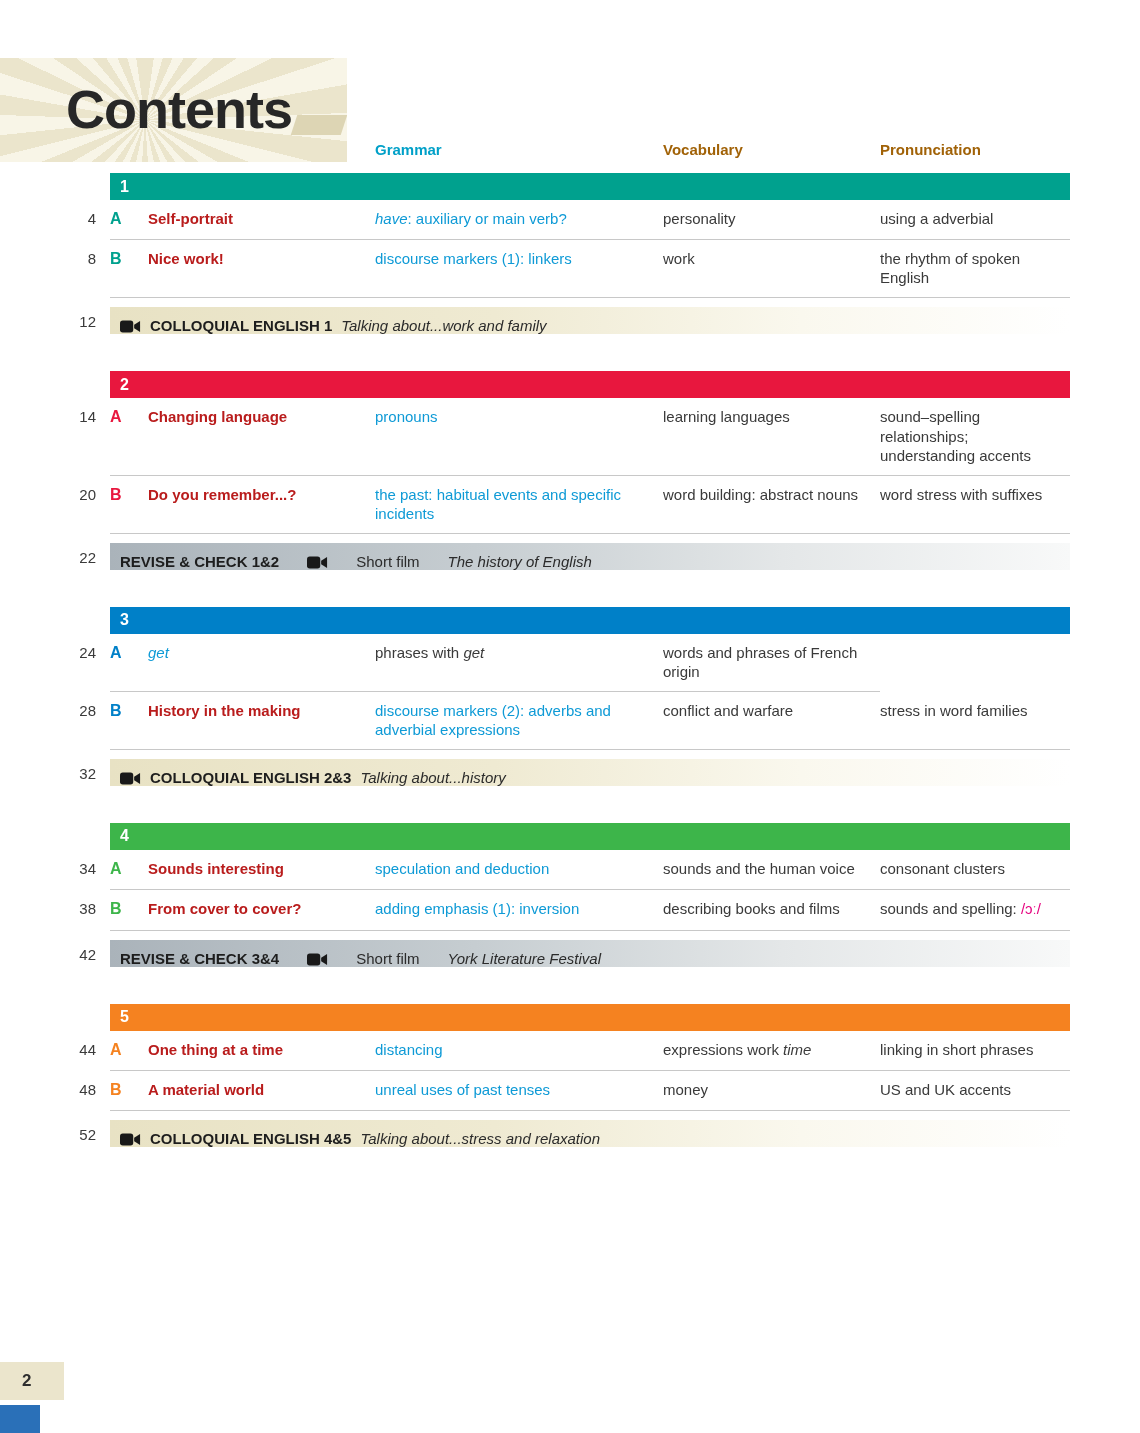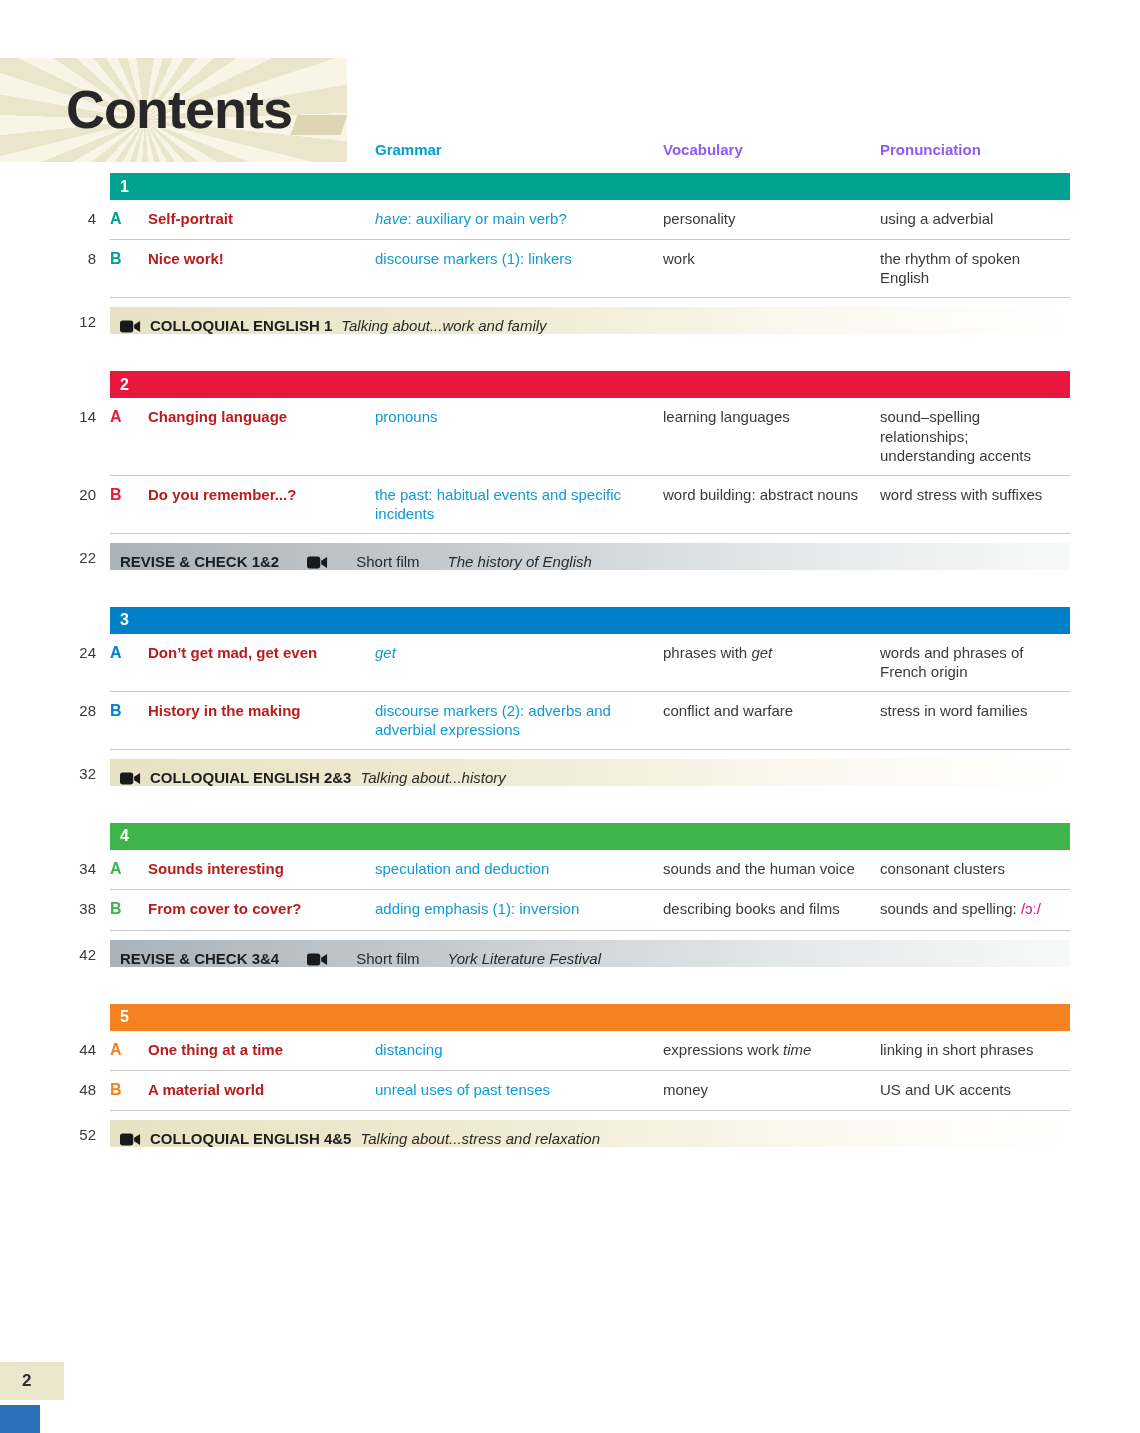--- a/index.html
+++ b/index.html
@@ -35,21 +35,21 @@
     width: 50px; height: 20px;
     background: #ddd5b4;
     transform: skewX(-18deg);
   }
 
   
   .table { position: absolute; top: 140px; left: 50px; width: 1020px; }
   .grid-row { display: grid; grid-template-columns: 60px 38px 227px 288px 217px 190px; }
 
   .head-row { margin-bottom: 10px; }
-  .head { font-weight: bold; font-size: 17px; color: #8b5cf6; padding-bottom: 4px; }
+  .head { font-weight: bold; font-size: 17px; color: #a16207; padding-bottom: 4px; }
   .grammar-head { color: var(--grammar-head, #00a0c8); }
 
   .cell { font-size: 15px; line-height: 1.27; }
   .pgcell { text-align: right; padding: 9px 14px 0 0; color: #3a3a3a; }
   .lesson-row .bcell { padding: 9px 12px 10px 0; border-bottom: 1px solid #c8c8c8; }
   .letter { font-weight: bold; font-size: 16px; }
   .title  { font-weight: bold; color: #b91c1c; }
   .grammar .seg { color: var(--grammar, #0e9ad6); }
   .it { font-style: italic; }
 
@@ -179,21 +179,20 @@
         </div>
         <div class="grid-row unit-band-row">
           <div class="cell pgcell"></div>
           <div class="unit-band" style="background: rgb(0, 128, 200);">
             <span class="unit-num">3</span>
           </div>
         </div>
         <div class="grid-row lesson-row">
           <div class="cell pgcell">24</div>
           <div class="cell bcell letter" style="color: rgb(0, 128, 200);">A</div>
-          <div class="cell bcell title">Don’t get mad, get even</div>
           <div class="cell bcell grammar"><span class="seg it">get</span></div>
           <div class="cell bcell vocab"><span class="seg">phrases with </span><span class="seg it">get</span></div>
           <div class="cell bcell pron"><span class="seg">words and phrases of French origin</span></div>
         </div>
         <div class="grid-row lesson-row">
           <div class="cell pgcell">28</div>
           <div class="cell bcell letter" style="color: rgb(0, 128, 200);">B</div>
           <div class="cell bcell title">History in the making</div>
           <div class="cell bcell grammar"><span class="seg">discourse markers (2): adverbs and adverbial expressions</span></div>
           <div class="cell bcell vocab"><span class="seg">conflict and warfare</span></div>

